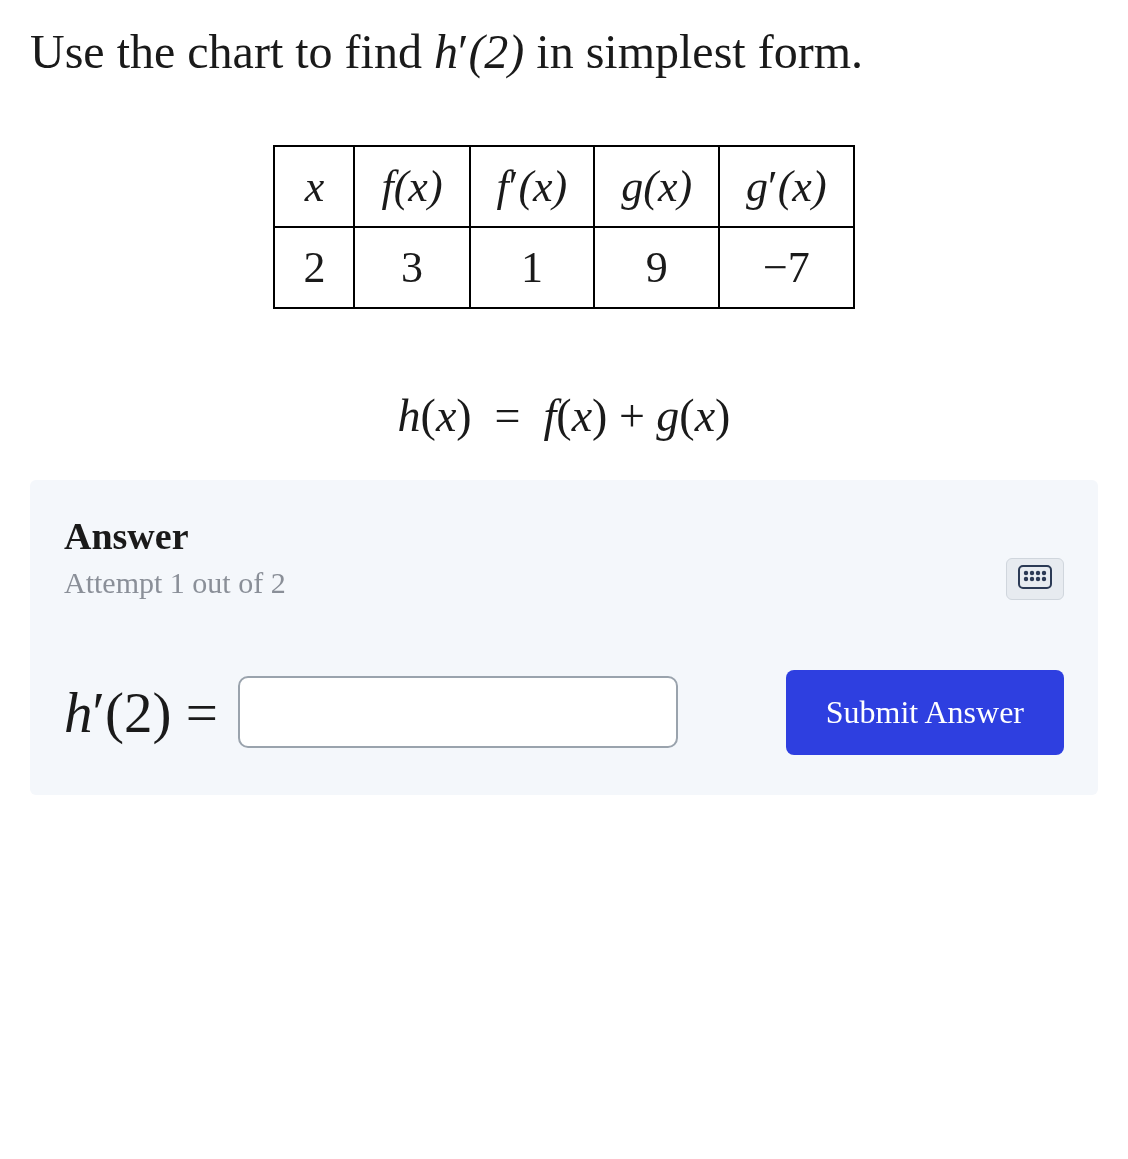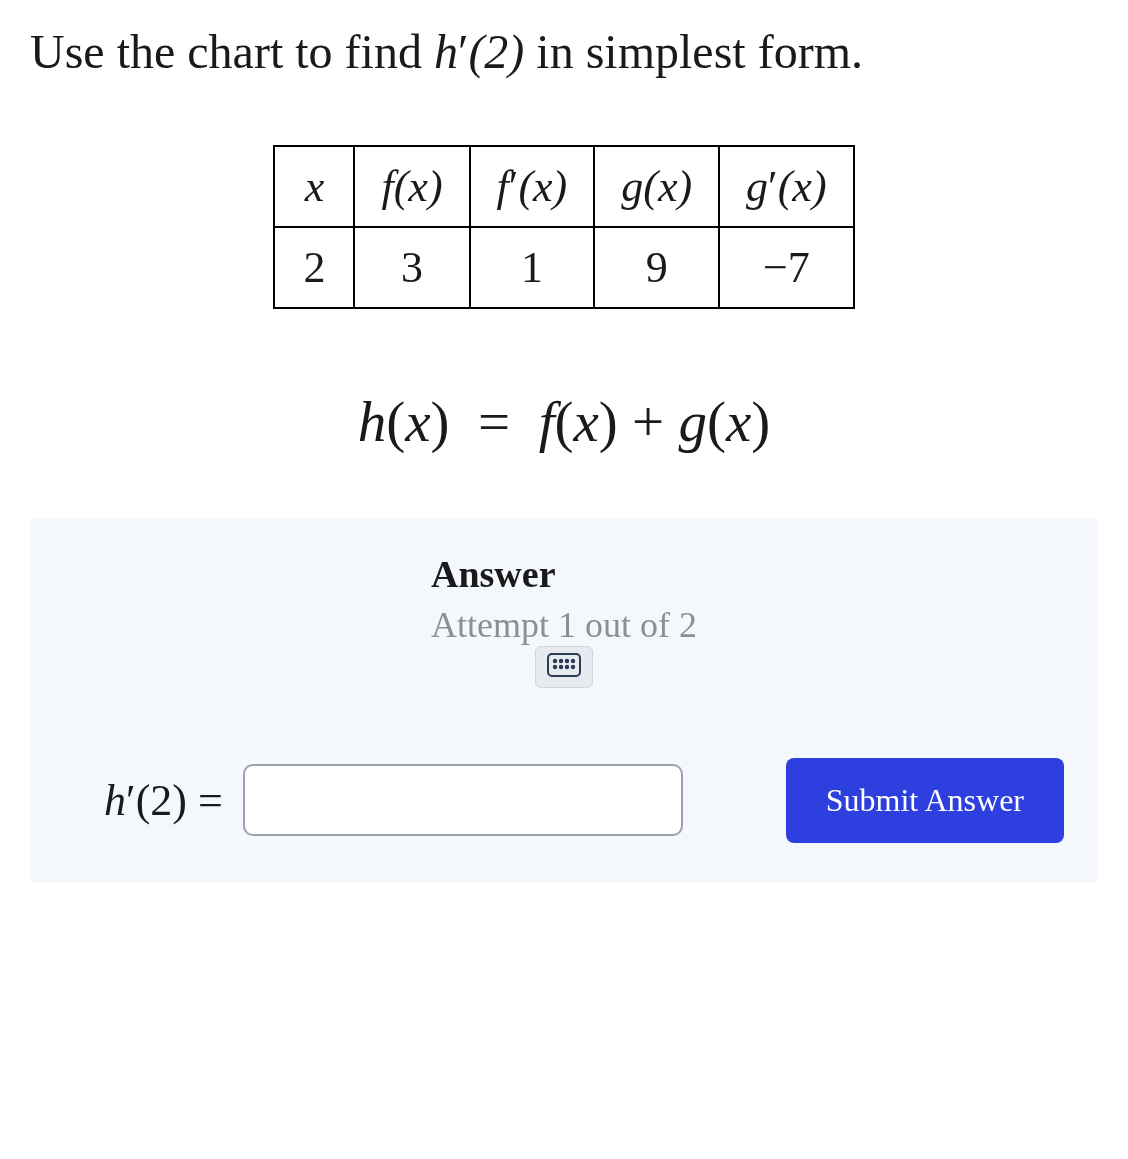--- a/index.html
+++ b/index.html
@@ -28,43 +28,42 @@
   .data-table td {
     border: 2px solid #000;
     text-align: center;
     font-size: 44px;
     padding: 14px 26px;
     min-width: 80px;
   }
   .data-table td.hdr { font-style: italic; }
   .equation {
     text-align: center;
-    font-size: 57px;
-    margin-bottom: 64px;
+    font-size: 46px;
+    margin-bottom: 38px;
   }
   .answer-box {
     background: #f4f7fb;
     border-radius: 6px;
     padding: 34px 34px 40px 34px;
     position: relative;
   }
   .answer-head {
     display: flex;
     justify-content: space-between;
-    align-items: center;
-    flex-direction: column;
+    align-items: flex-end;
   }
   .answer-title {
     font-weight: bold;
     font-size: 38px;
     font-family: Georgia, serif;
   }
   .attempt {
     color: #8a8f98;
-    font-size: 36px;
+    font-size: 30px;
     margin-top: 8px;
     font-family: Georgia, serif;
   }
   .kbd-btn {
     width: 58px;
     height: 42px;
     background: #e7ebf0;
     border: 1px solid #d0d6dd;
     border-radius: 6px;
     display: flex;
@@ -75,23 +74,22 @@
   }
   .kbd-btn svg { width: 34px; height: 24px; }
   .answer-row {
     display: flex;
     align-items: center;
     justify-content: space-between;
     margin-top: 70px;
     gap: 20px;
   }
   .lhs {
-    font-size: 44px;
+    font-size: 57px;
     white-space: nowrap;
-    margin-left: 40px;
   }
   .ans-input {
     flex: 0 0 auto;
     width: 440px;
     height: 72px;
     border: 2px solid #9aa3ad;
     border-radius: 10px;
     font-size: 32px;
     padding: 0 16px;
     background: #fff;

